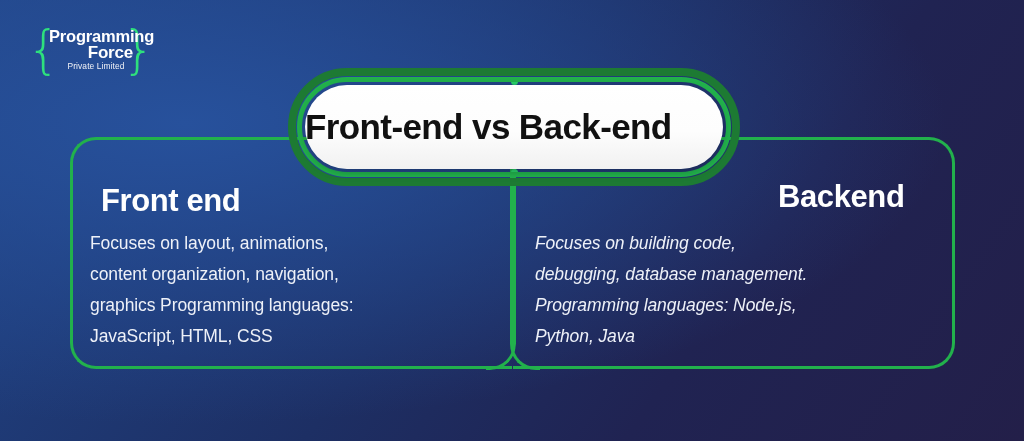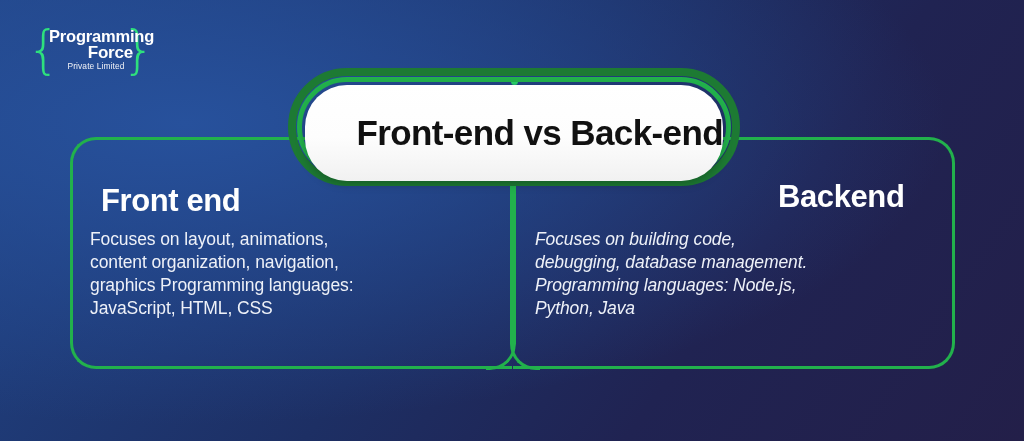--- a/index.html
+++ b/index.html
@@ -148,28 +148,28 @@
     width: 434px;
     height: 100px;
     box-sizing: border-box;
     border: 5px solid #22b14c;
     border-radius: 50px;
   }
   #title-pill {
     position: absolute;
     left: 17px; top: 17px;
     width: 418px;
-    height: 96px;
+    height: 84px;
     box-sizing: border-box;
     border-radius: 42px;
     background: linear-gradient(180deg, #ffffff 0%, #fdfdfd 55%, #f1f1f1 100%);
     box-shadow: 0 3px 10px rgba(0,0,0,0.25);
     display: flex;
     align-items: center;
-    justify-content: flex-end;
+    justify-content: flex-start;
   }
   #title-text {
     color: #111111;
     font-size: 35px;
     font-weight: 700;
     letter-spacing: -0.6px;
     white-space: nowrap;
   }
   
   .ring-notch {
@@ -195,21 +195,21 @@
     margin-top: 25px;
   }
   #heading-left  { left: 101px; top: 158px; }
   #heading-right { left: 778px; top: 154px; }
 
   .col-body {
     position: absolute;
     color: #eef1f8;
     font-size: 17.5px;
     font-weight: 400;
-    line-height: 23px;
+    line-height: 31px;
     letter-spacing: -0.1px;
     white-space: pre-line;
   }
   #body-left  { left: 90px;  top: 228px; width: 400px; }
   #body-right { left: 535px; top: 228px; width: 410px; font-style: italic; }
 </style>
 </head>
 <body>
 
 <div id="canvas">

